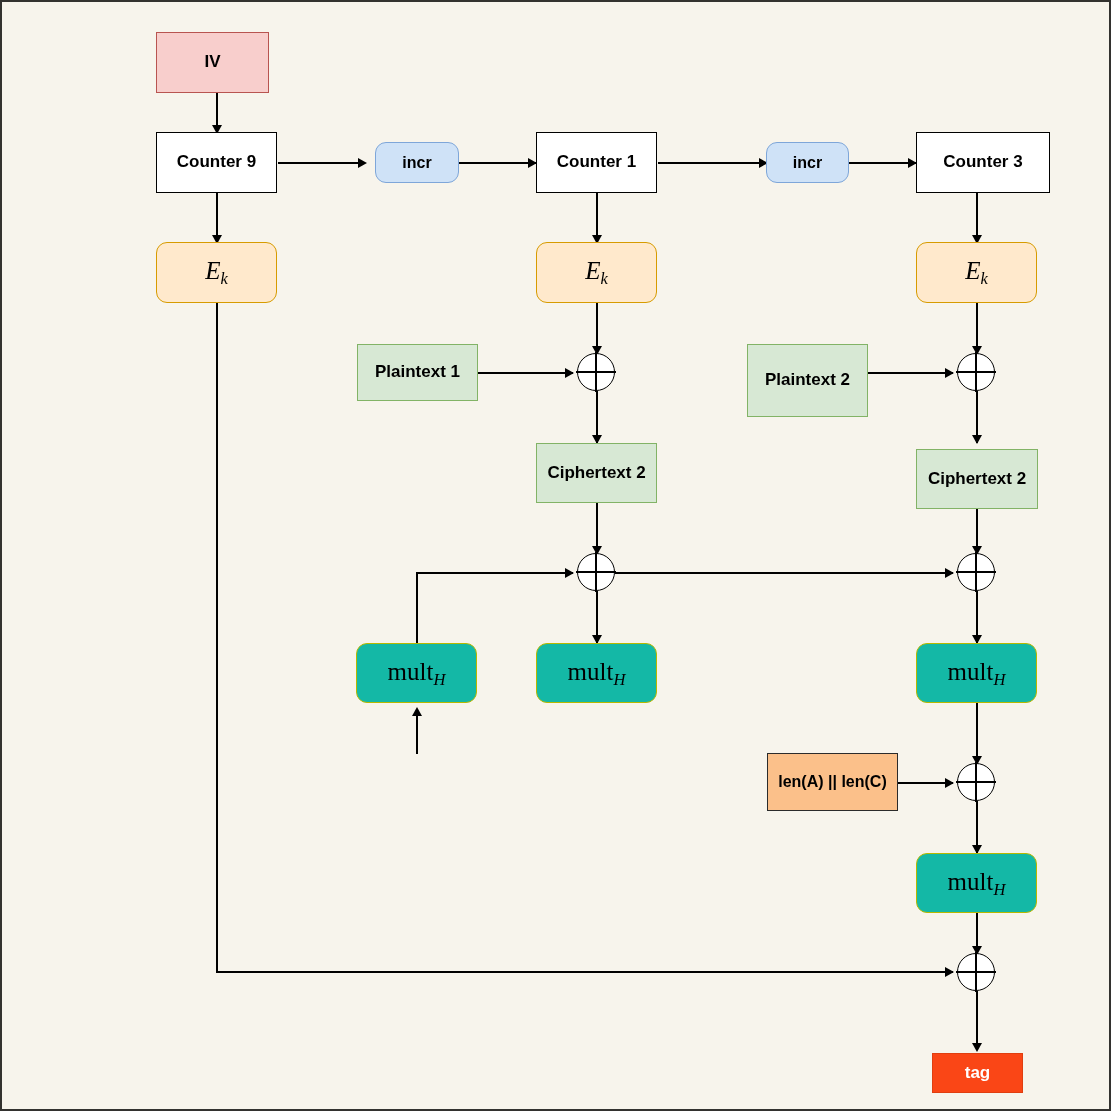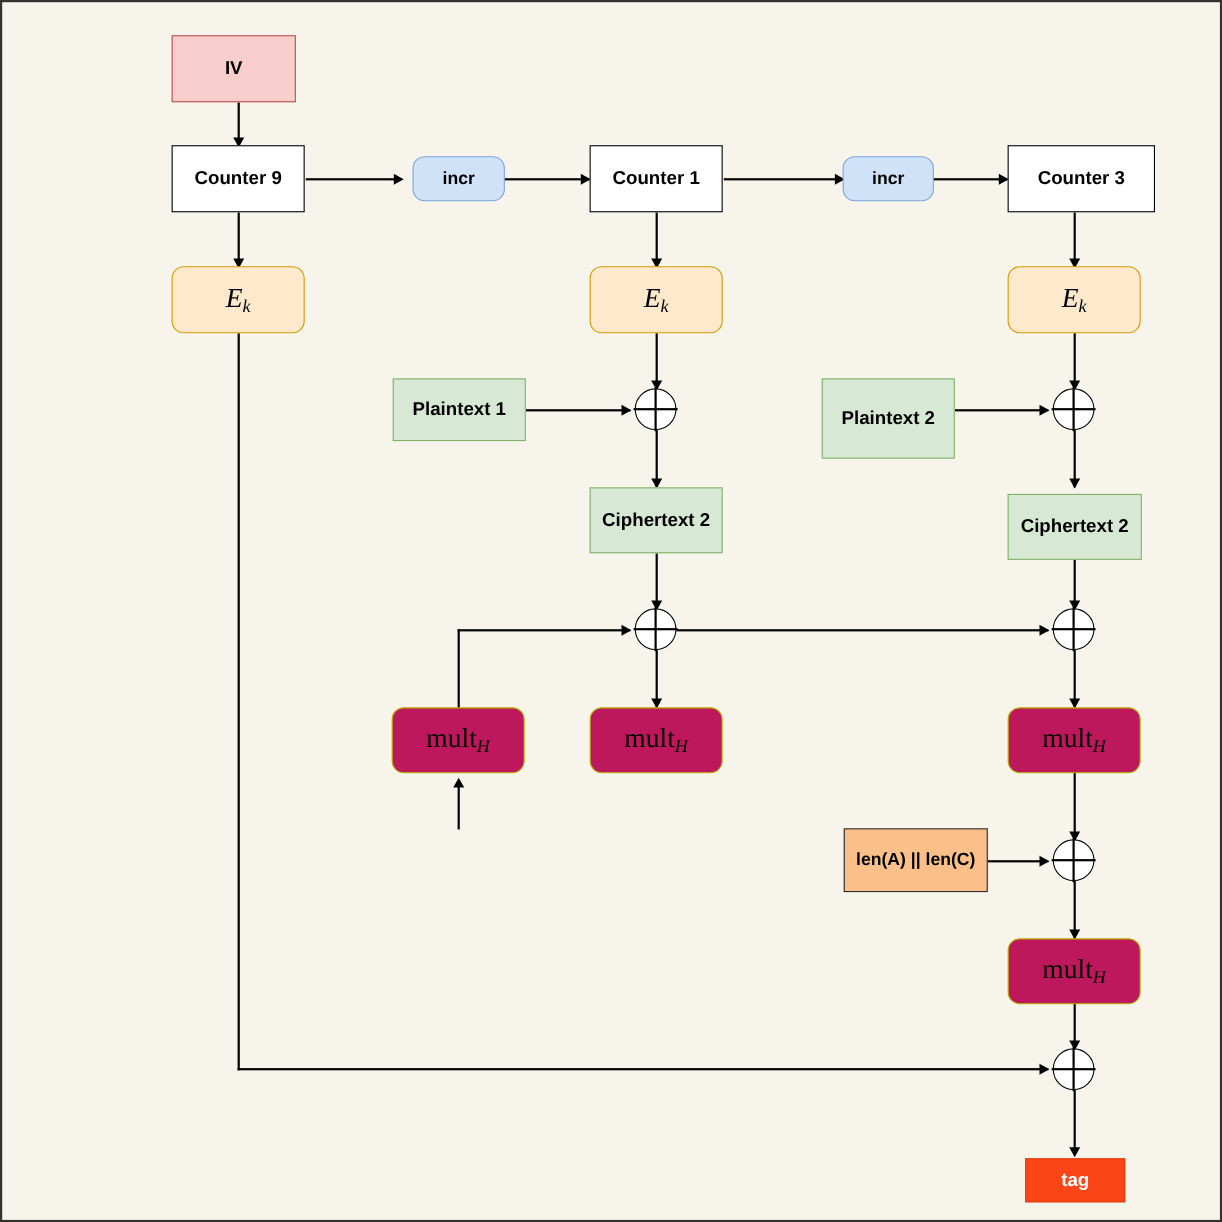--- a/index.html
+++ b/index.html
@@ -41,21 +41,21 @@
     vertical-align: -0.28em;
   }
   .rounded { border-radius: 11px; }
 
   
   .c-iv      { background:#f8cecc; border:1.6px solid #b85450; }
   .c-counter { background:#ffffff; border:1.8px solid #000000; }
   .c-incr    { background:#cfe2f7; border:1.6px solid #7ea6d9; }
   .c-ek      { background:#ffe9cc; border:1.6px solid #d79b00; }
   .c-green   { background:#d7e8d4; border:1.6px solid #82b366; }
-  .c-mult    { background:#be185d; border:1.6px solid #b8b800; }
+  .c-mult    { background:#14b8a6; border:1.6px solid #b8b800; }
   .c-auth    { background:#e1d5e7; border:1.6px solid #9673a6; }
   .c-len     { background:#fbc08a; border:1.6px solid #2b2b2b; }
   .c-tag     { background:#fa4616; border:1.6px solid #e03e10; color:#ffffff; }
 
   
   .edge {
     position: absolute;
     background: #000000;
     z-index: 1;
   }

